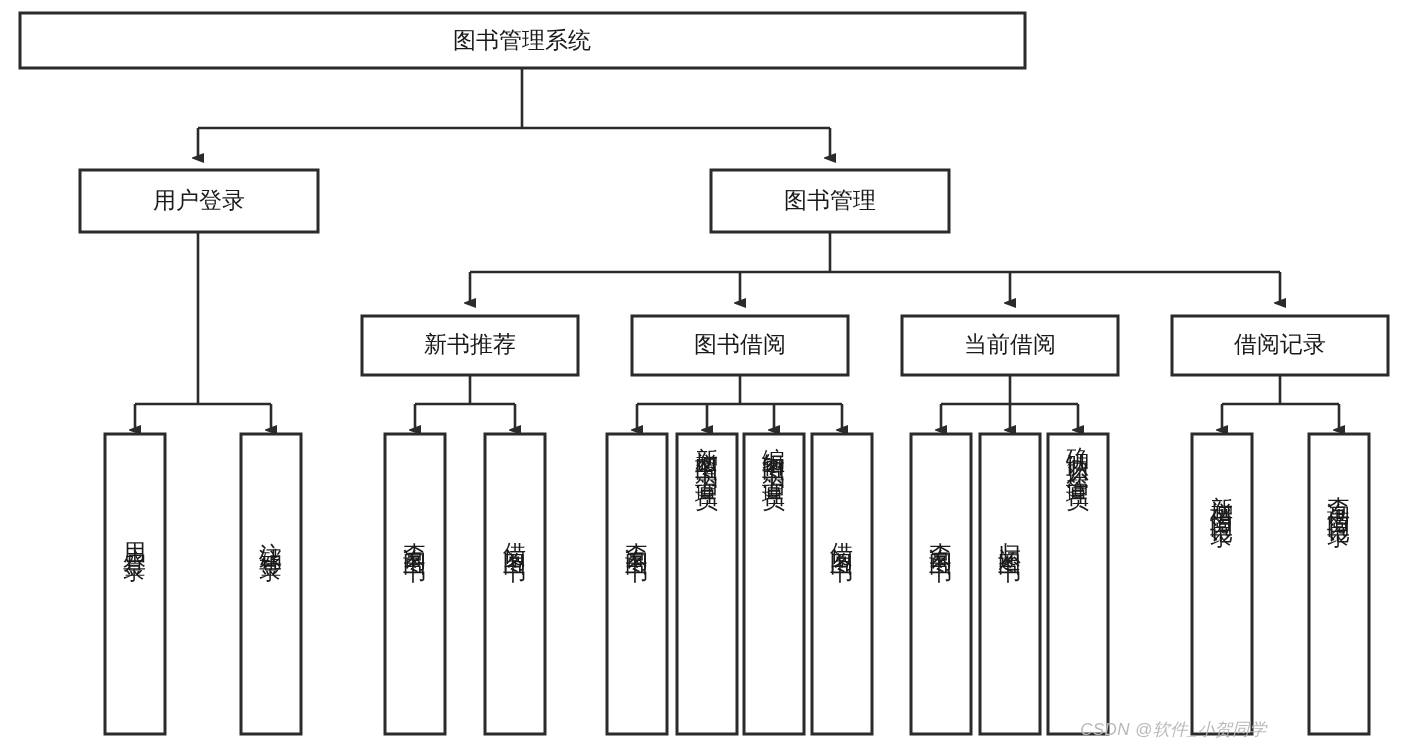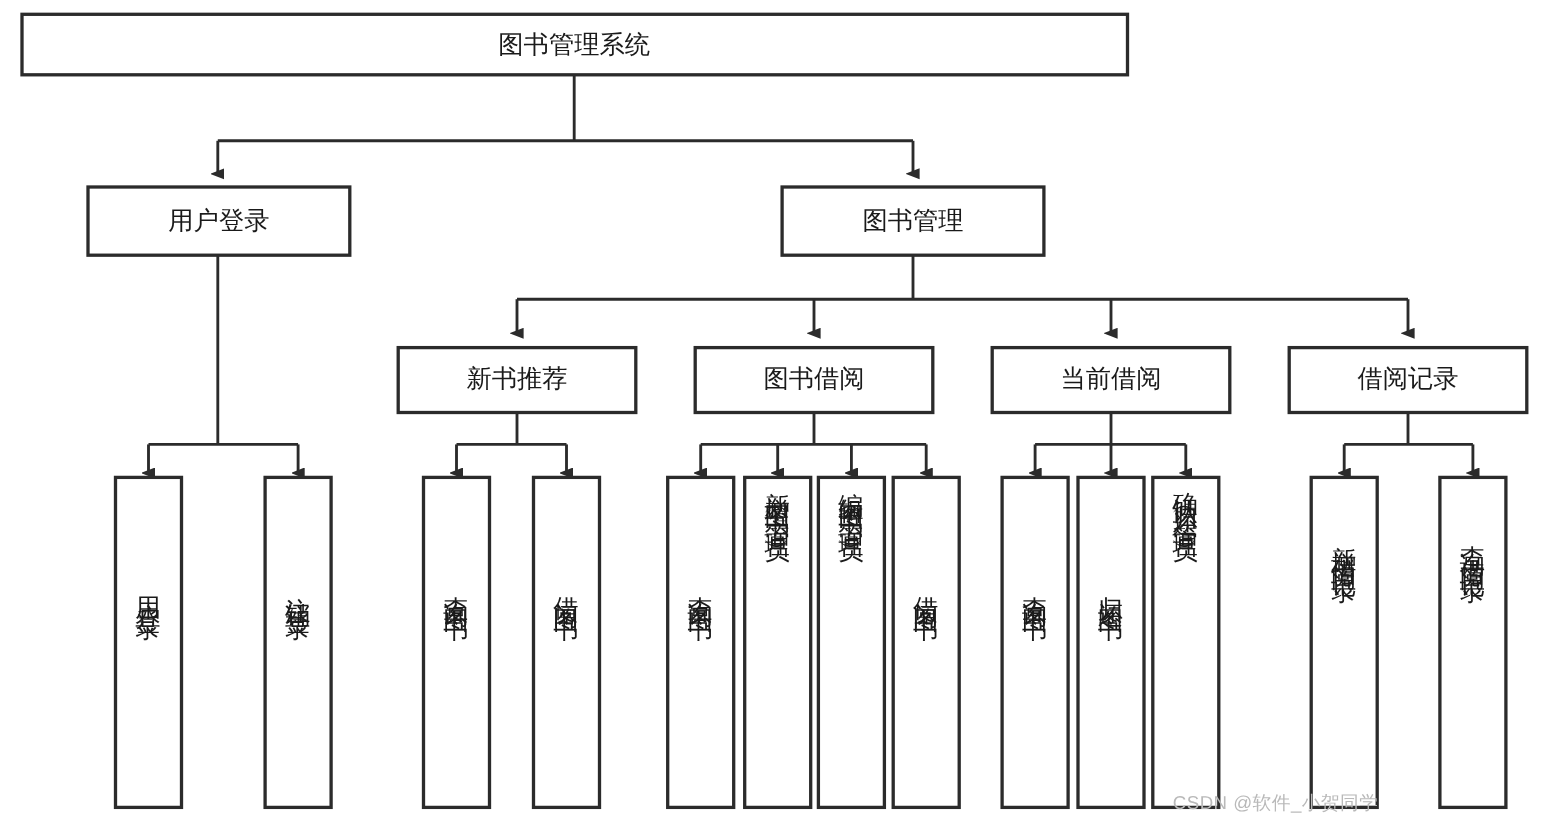--- a/index.html
+++ b/index.html
@@ -49,28 +49,29 @@
     stroke: #2b2b2b;
     stroke-width: 2.6;
     fill: none;
   }
   .arrow-head {
     fill: #2b2b2b;
     stroke: none;
   }
   .watermark {
     position: absolute;
-    right: 24px;
+    right: 10px;
     bottom: 6px;
     font-family: "Liberation Sans", "DejaVu Sans", sans-serif;
     font-size: 17px;
     color: #b9b9b9;
     letter-spacing: 0.4px;
     white-space: nowrap;
     user-select: none;
+    font-style: italic;
   }
 </style>
 </head>
 <body>
 
 <div id="diagram-root">
 
   <svg id="tree-svg" viewBox="0 0 1405 747">
 
     <defs>

